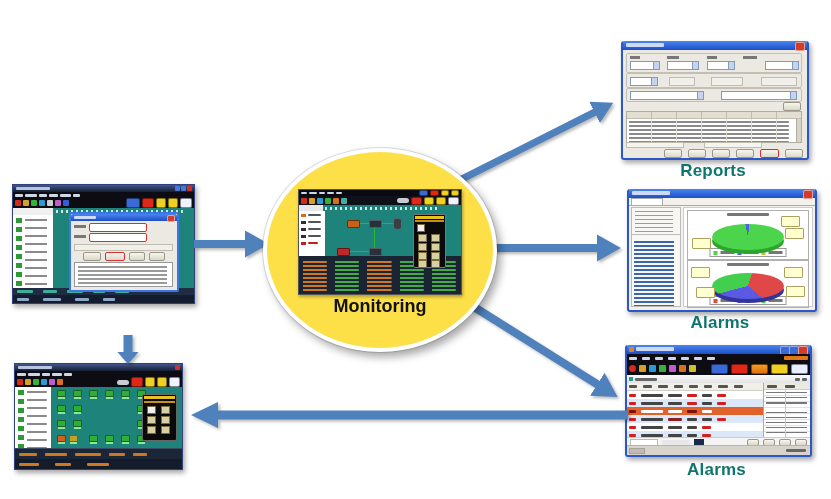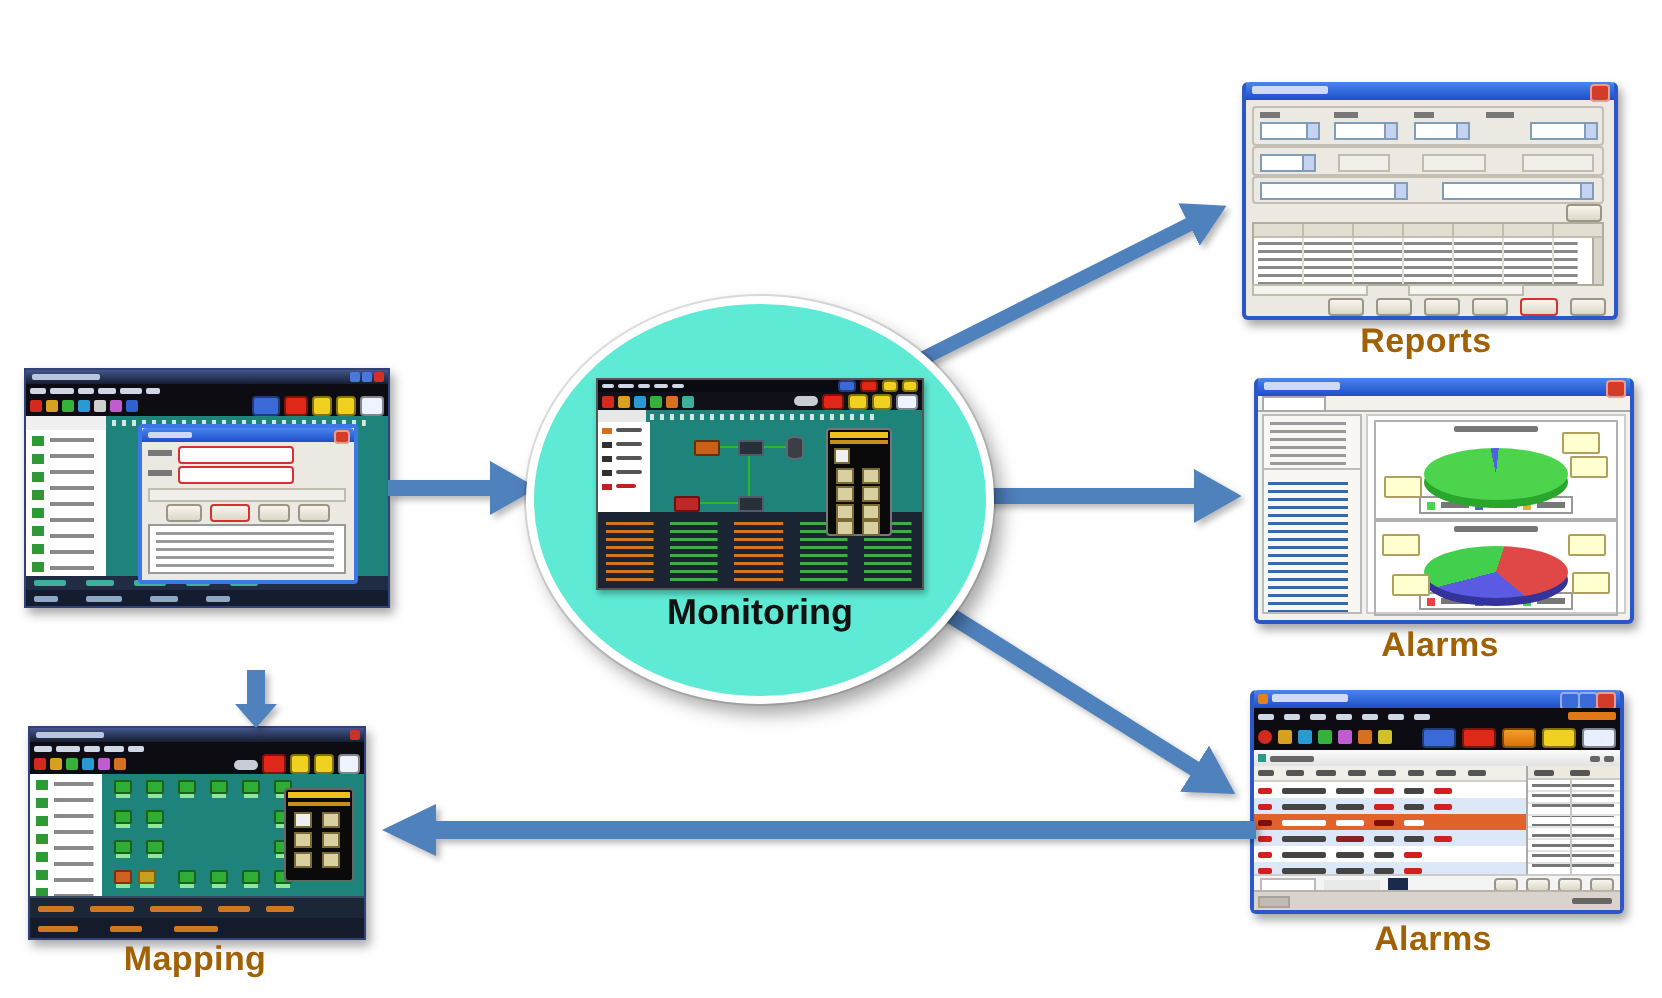--- a/index.html
+++ b/index.html
@@ -1,20 +1,20 @@
 <!DOCTYPE html>
 <html><head>
 <meta charset="utf-8">
 <style>
   html,body{margin:0;padding:0;background:#fff;}
   #canvas{position:relative;width:831px;height:499px;background:#fff;overflow:hidden;
           font-family:"Liberation Sans",sans-serif;}
   .abs{position:absolute;}
   
-  .nodelabel{position:absolute;font-weight:bold;font-size:17px;color:#a16207;text-align:center;z-index:4;letter-spacing:.2px;}
+  .nodelabel{position:absolute;font-weight:bold;font-size:17px;color:#0f766e;text-align:center;z-index:4;letter-spacing:.2px;}
   
   #arrows{position:absolute;left:0;top:0;z-index:5;filter:drop-shadow(2px 2px 1.5px rgba(0,0,0,.28));}
   
   .circle{position:absolute;left:263px;top:148px;width:226px;height:196px;border-radius:50%;
           border:4px solid #fff;z-index:6;box-shadow:0 0 0 1px rgba(0,0,0,.12),4px 5px 9px rgba(0,0,0,.35);}
   .circle .clabel{position:absolute;left:0;right:0;top:144px;font-weight:bold;font-size:18px;color:#111;text-align:center;}
   
   .win{position:absolute;z-index:1;box-shadow:2px 3px 5px rgba(0,0,0,.35);}
   .xpwin{border:2px solid #2b57c8;border-top:none;border-radius:3px;background:#ece9e2;}
   .xpbar{height:9px;background:linear-gradient(#4a86f0,#1d4ec6);border-radius:2px 2px 0 0;position:relative;}
@@ -186,21 +186,20 @@
         <span class="tk" style="width:26px;background:#d07820;"></span>
         <span class="tk" style="width:16px;background:#d07820;"></span>
         <span class="tk" style="width:14px;background:#d07820;"></span>
     </div>
     <div class="abs" style="left:0;bottom:0;height:10px;right:0;background:#141c2c;display:flex;gap:16px;align-items:center;padding:0 4px;">
       <span class="tk" style="width:20px;background:#d07820;"></span>
         <span class="tk" style="width:16px;background:#d07820;"></span>
         <span class="tk" style="width:22px;background:#d07820;"></span>
     </div>
   </div>
-  <div class="nodelabel" style="left:14px;top:470px;width:167px;">Mapping</div>
 
   <div class="win xpwin" style="left:621px;top:41px;width:184px;height:117px;">
     <div class="xpbar">
         <span class="ttl"></span>
         <span class="xpclose"></span>
       </div>
     <div class="grp" style="left:3px;top:12px;width:174px;height:18px;">
       <div style="position:absolute;left:3px;top:2px;width:10px;height:3px;background:#777;"></div>
       <div class="field" style="position:absolute;left:3px;top:7px;width:28px;">
           <span class="dd"></span>
@@ -433,21 +432,21 @@
       </marker>
     </defs>
     <line class="arr-line" x1="194" y1="244" x2="248" y2="244" stroke="#4f81bd" stroke-width="8" marker-end="url(#ah)"></line>
     <line class="arr-line" x1="450" y1="185" x2="597" y2="111" stroke="#4f81bd" stroke-width="7" marker-end="url(#ah)"></line>
     <line class="arr-line" x1="470" y1="248" x2="600" y2="248" stroke="#4f81bd" stroke-width="8" marker-end="url(#ah)"></line>
     <line class="arr-line" x1="455" y1="295" x2="600" y2="386" stroke="#4f81bd" stroke-width="8" marker-end="url(#ah)"></line>
     <polygon class="arr-fill" fill="#4f81bd" points="628,410.5 218,410.5 218,402 191,415 218,428 218,419.5 628,419.5"></polygon>
     <polygon class="arr-fill" fill="#4f81bd" points="123.5,335 132.5,335 132.5,352 138.5,352 128,364 117.5,352 123.5,352"></polygon>
   </svg>
 
-  <div class="circle" style="background:#5eead4;">
+  <div class="circle" style="background:#fde047;">
     <div class="abs" style="left:31px;top:37px;width:162px;height:104px;border:1px solid #555;background:#1b2432;box-shadow:1px 2px 3px rgba(0,0,0,.3);">
       <div class="blackbar" style="height:6px;background:#0a0a12;">
         <span class="tk" style="width:6px;height:2px;"></span>
           <span class="tk" style="width:8px;height:2px;"></span>
           <span class="tk" style="width:6px;height:2px;"></span>
           <span class="tk" style="width:7px;height:2px;"></span>
           <span class="tk" style="width:6px;height:2px;"></span>
         <span style="flex:1;"></span>
         <span class="statbox" style="width:7px;height:4px;background:#3a6ad8;"></span>
           <span class="statbox" style="width:7px;height:4px;background:#e02818;"></span>

